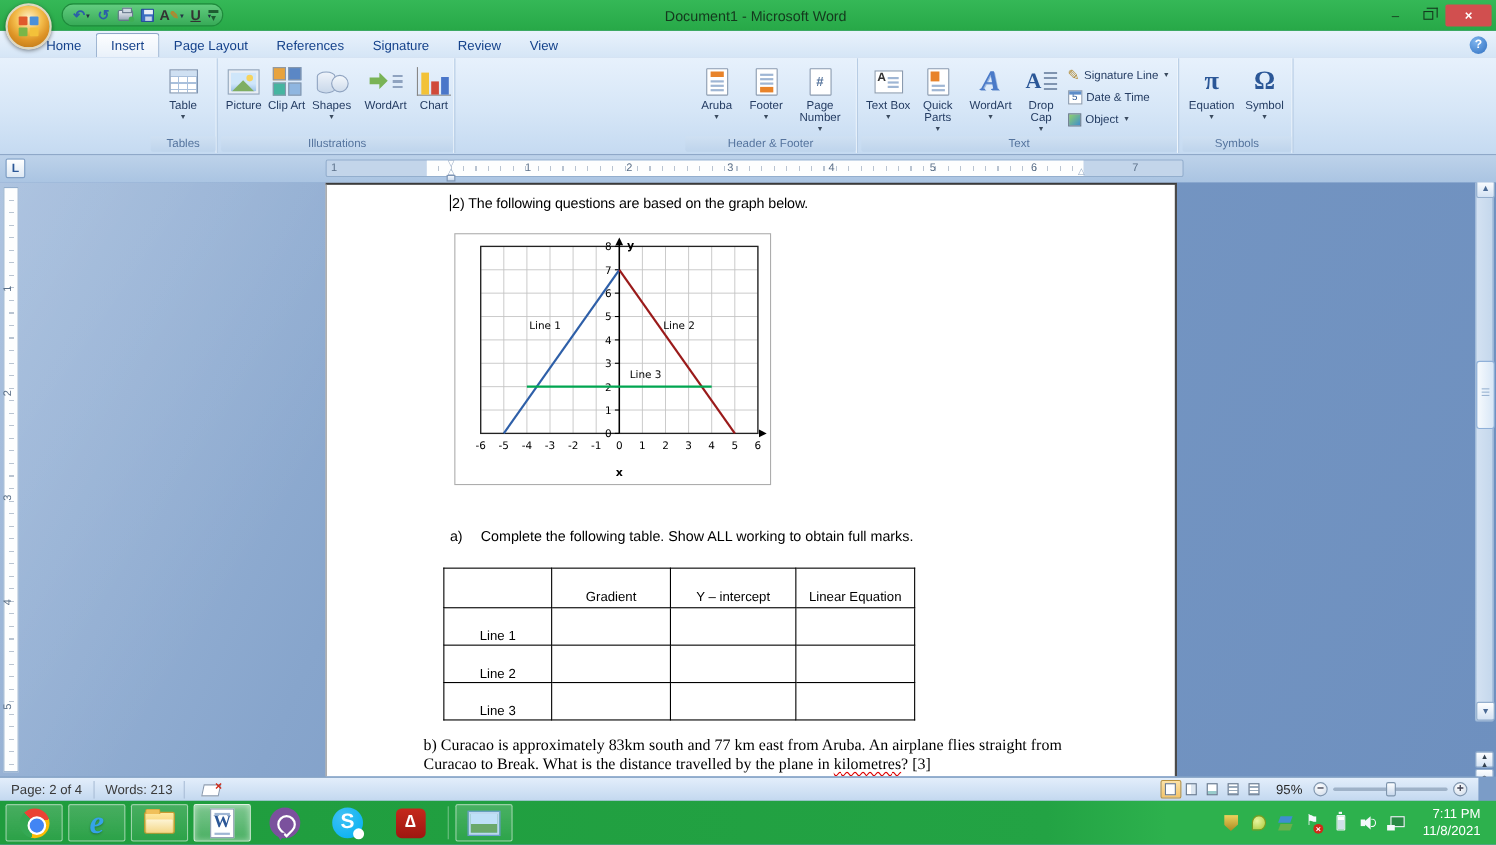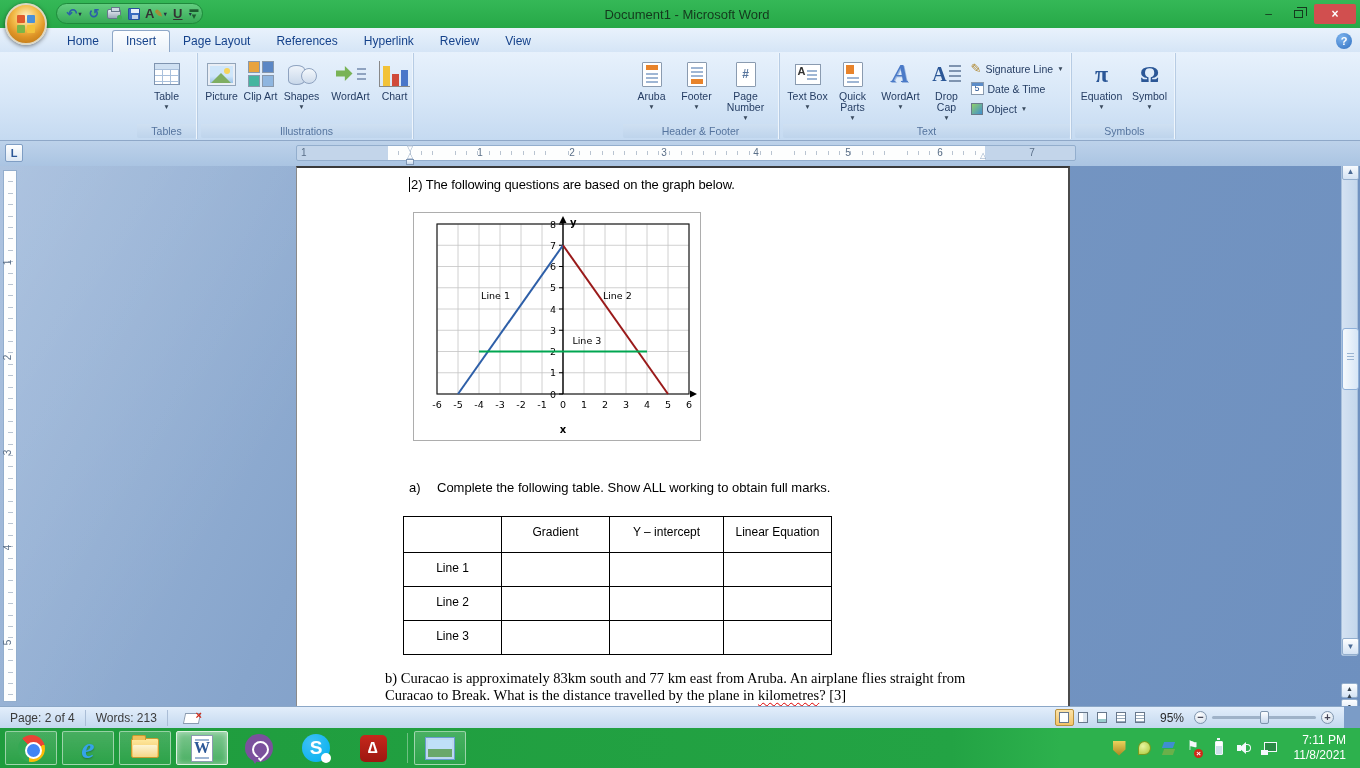--- a/index.html
+++ b/index.html
@@ -25,21 +25,21 @@
   .floppy::before{content:'';position:absolute;left:2px;top:0;width:8px;height:4px;background:#e8eef8}
   .floppy::after{content:'';position:absolute;left:3px;bottom:0;width:6px;height:4px;background:#c6d4ea}
   .title-text{flex:1;text-align:center;font-size:13px;color:#14381d;padding-left:120px}
   .winbtns{display:flex;margin-right:4px;gap:1px}
   .wbtn{width:29px;height:20px;display:flex;align-items:center;justify-content:center;font-size:12px;color:#143a1e;border-radius:2px}
   .wbtn.restore span{width:9px;height:8px;border:1.5px solid #143a1e;position:relative;display:block}
   .wbtn.restore span::before{content:'';position:absolute;left:2px;top:-4px;width:9px;height:8px;border:1.5px solid #143a1e;border-bottom:none;border-left:none}
   .wbtn.close{background:#d14f4f;color:#fff;font-weight:bold;width:42px;border-radius:2px}
 
   
-  .tabrow{position:absolute;left:0;top:28px;width:1360px;height:24px;background:linear-gradient(#e9f2fc,#d5e5f6);display:flex;align-items:flex-end;padding-left:54px}
+  .tabrow{position:absolute;left:0;top:28px;width:1360px;height:24px;background:linear-gradient(#e9f2fc,#d5e5f6);display:flex;align-items:flex-end;padding-left:29px}
   .tab{padding:3px 13px 4px;font-size:12px;color:#15428b;border-radius:3px 3px 0 0;cursor:default}
   .tab.active{background:linear-gradient(#fdfeff,#e9f1fa);border:1px solid #8fa8c8;border-bottom:none;color:#15428b}
   .helpbtn{position:absolute;right:8px;top:5px;width:16px;height:16px;border-radius:50%;background:radial-gradient(circle at 35% 30%,#7db4ee,#2f6fc0);color:#fff;font-size:11px;font-weight:bold;text-align:center;line-height:16px}
 
   
   .ribbon{position:absolute;left:0;top:52px;width:1360px;height:89px;background:linear-gradient(#e7f1fc 0%,#d6e6f7 55%,#c5daf1 100%);border-bottom:1px solid #8fa8c8}
   .rgroup{position:absolute;top:1px;height:86px;border-right:1px solid #b7cce4;box-shadow:inset -1px 0 0 #eef5fc}
   .rbody{display:flex;align-items:flex-start;justify-content:center;height:70px;padding-top:2px}
   .rname{position:absolute;bottom:1px;left:1px;right:1px;height:14px;text-align:center;font-size:10.5px;color:#55749e;
          background:linear-gradient(#cfe0f2,#bed4ec);border-radius:0 0 2px 2px;line-height:14px}
@@ -122,21 +122,21 @@
      }
   .vr-ticks{position:absolute;left:0;top:0;right:0;bottom:0;background:repeating-linear-gradient(transparent 0 10.4px,#8296ae 10.4px 11.4px);-webkit-mask:linear-gradient(90deg,transparent 0 4px,#000 4px 9px,transparent 9px);mask:linear-gradient(90deg,transparent 0 4px,#000 4px 9px,transparent 9px);opacity:.55}
   .vr-num{position:absolute;left:1px;font-size:10px;color:#5a6f88;transform:rotate(-90deg)}
   .page{position:absolute;left:296px;top:0;width:774px;height:540px;background:#fff;border-top:2px solid #3a3a3a;border-left:1px solid #8a8a8a;border-right:2px solid #4a4a4a}
   .cursor{position:absolute;left:112px;top:9px;width:1px;height:15px;background:#000}
   .q2{position:absolute;left:114px;top:9px;font-size:13px;color:#000;letter-spacing:-0.1px}
   .graph-frame{position:absolute;left:116px;top:44px;width:288px;height:229px;border:1px solid #adadad;background:#fff;padding:1px}
   .qa-marker{position:absolute;left:112px;top:312px;font-size:13px;color:#000}
   .qa-text{position:absolute;left:140px;top:312px;font-size:13px;color:#000}
   .doctable{position:absolute;left:106px;top:348px;border-collapse:collapse}
-  .doctable td{border:1px solid #000;vertical-align:top;text-align:center;font-size:12px;color:#000;padding-top:8px}
+  .doctable td{border:1px solid #000;vertical-align:top;text-align:center;font-size:12px;color:#000;padding-top:18px}
   .doctable tr.hd td{height:36px}
   .doctable tr.bd td{height:34px}
   .qb{position:absolute;left:88px;top:502px;width:606px;font-family:"Liberation Serif",serif;font-size:14.5px;color:#000;line-height:17px}
   .squig{text-decoration:underline wavy #d00;text-decoration-thickness:1px;text-underline-offset:2px}
 
   
   .scrollcol{position:absolute;right:2px;top:-23px;width:17px;height:563px}
   .sc-track{position:absolute;top:19px;left:0;width:17px;height:494px;background:linear-gradient(90deg,#d4e2f2,#c4d7ec);border:1px solid #a8c0dc;border-radius:2px}
   .sc-btn{position:absolute;left:0;width:17px;height:17px;background:linear-gradient(#fdfeff,#d4e3f4);border:1px solid #93aecd;border-radius:2px;color:#4a6a95;font-size:8px;text-align:center;line-height:16px}
   .sc-thumb{position:absolute;left:0;top:165px;width:17px;height:62px;background:linear-gradient(90deg,#f6fafd,#d7e6f6);border:1px solid #8fb0d8;border-radius:3px}
@@ -254,21 +254,21 @@
       </span>
     <span class="wbtn close">×</span>
   </div>
 </div>
 
 <div class="tabrow">
   <span class="tab">Home</span>
   <span class="tab active">Insert</span>
   <span class="tab">Page Layout</span>
   <span class="tab">References</span>
-  <span class="tab">Hyperlink</span>
+  <span class="tab">Signature</span>
   <span class="tab">Review</span>
   <span class="tab">View</span>
   <span class="helpbtn">?</span>
 </div>
 
 <div class="ribbon">
 
 
   <div class="rgroup" style="left:136px;width:62px">
     <div class="rbody">

